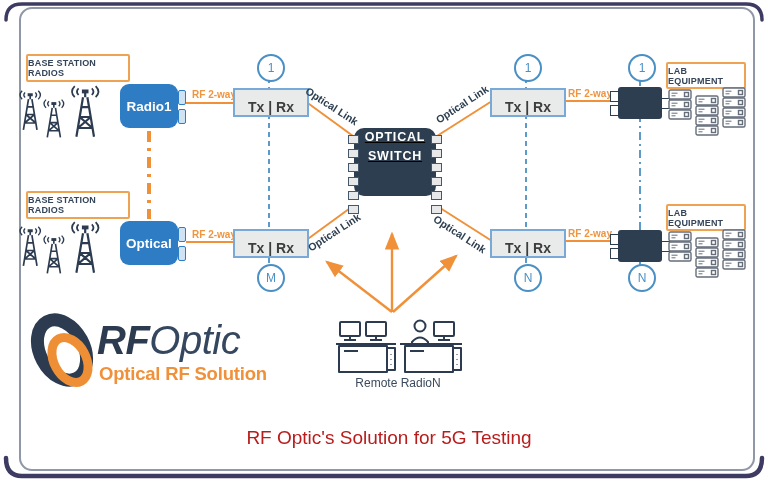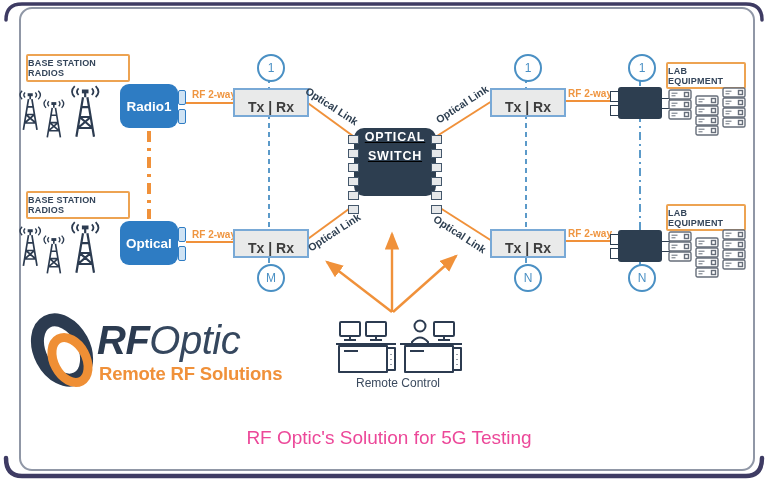--- a/index.html
+++ b/index.html
@@ -39,21 +39,21 @@
   .rf2way{position:absolute;width:52px;text-align:center;font-size:10px;font-weight:700;color:#ef9540;}
   .optlink{position:absolute;width:66px;text-align:center;font-size:10.5px;font-weight:700;color:#2d3e50;}
   
   .logo-text{position:absolute;left:97px;top:320px;font-size:40px;color:#2c3b50;letter-spacing:-.5px;line-height:1;font-style:italic;}
   .logo-text .rf{font-weight:700;}
   .logo-text .optic{font-weight:400;color:#35475e;}
   .logo-tag{position:absolute;left:99px;top:363px;font-size:18.5px;font-weight:700;color:#f0913a;letter-spacing:-.2px;}
   .remote-label{position:absolute;left:330px;top:376px;width:136px;text-align:center;
                 font-size:12px;color:#3b4a5e;}
   .diagram-title{position:absolute;left:184px;top:427px;width:410px;text-align:center;
-                 font-size:19px;color:#ec4899;}
+                 font-size:19px;color:#b91c1c;}
 </style>
 </head>
 <body>
 
 <div class="canvas">
 
   <svg class="abs" width="768" height="487" viewBox="0 0 768 487" style="left:0;top:0;">
     <defs>
       <marker id="ah" markerWidth="9" markerHeight="8" refX="6.5" refY="3" orient="auto">
         <path d="M0,0 L7.5,3 L0,6 z" fill="#f0913a"></path>
@@ -255,26 +255,26 @@
       <path d="M10,33 h14" fill="none"></path>
       <rect x="53" y="30" width="8" height="22"></rect>
       <path d="M57,36 v0.5 M57,41 v0.5 M57,46 v0.5" fill="none"></path>
       <path d="M66,26 h62" fill="none"></path>
       <rect x="71" y="28" width="48" height="26"></rect>
       <path d="M76,33 h14" fill="none"></path>
       <rect x="119" y="30" width="8" height="22"></rect>
       <path d="M123,36 v0.5 M123,41 v0.5 M123,46 v0.5" fill="none"></path>
     </g>
   </svg>
-  <div class="remote-label">Remote Control</div>
+  <div class="remote-label">Remote RadioN</div>
 
   <svg class="abs" style="left:30px;top:312px;" width="72" height="80" viewBox="0 0 72 80">
     <ellipse cx="32" cy="38" rx="22" ry="32" transform="rotate(-28 32 38)" stroke="#2c3b50" stroke-width="13" fill="none"></ellipse>
     <ellipse cx="40" cy="48" rx="16" ry="24" transform="rotate(-28 40 48)" stroke="#ef8f35" stroke-width="9" fill="none"></ellipse>
   </svg>
   <div class="logo-text">
     <span class="rf">RF</span><span class="optic">Optic</span>
   </div>
-  <div class="logo-tag">Remote RF Solutions</div>
+  <div class="logo-tag">Optical RF Solution</div>
 
   <div class="diagram-title">RF Optic's Solution for 5G Testing</div>
 
 </div>
 
 </body></html>

